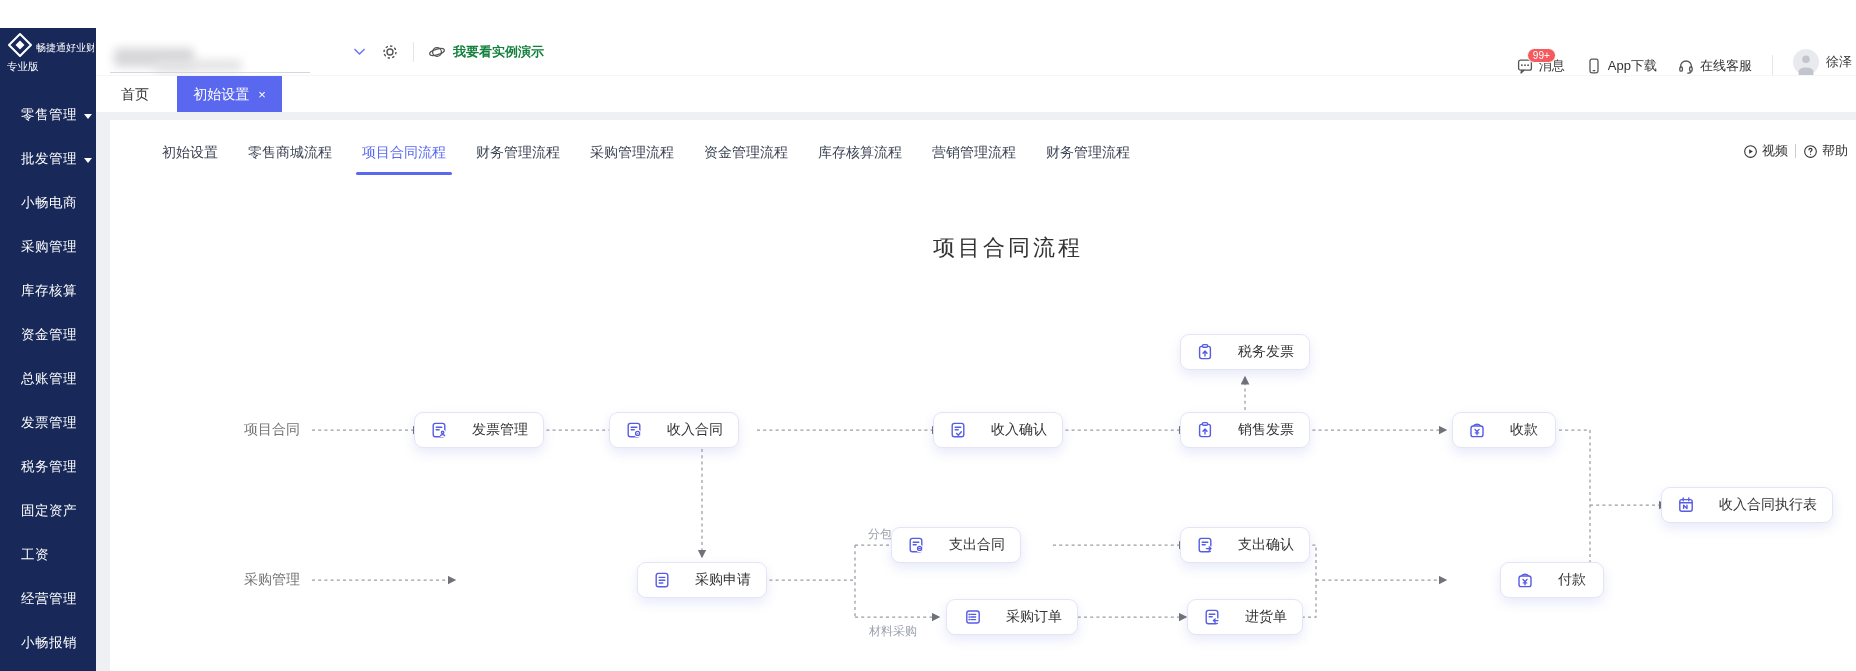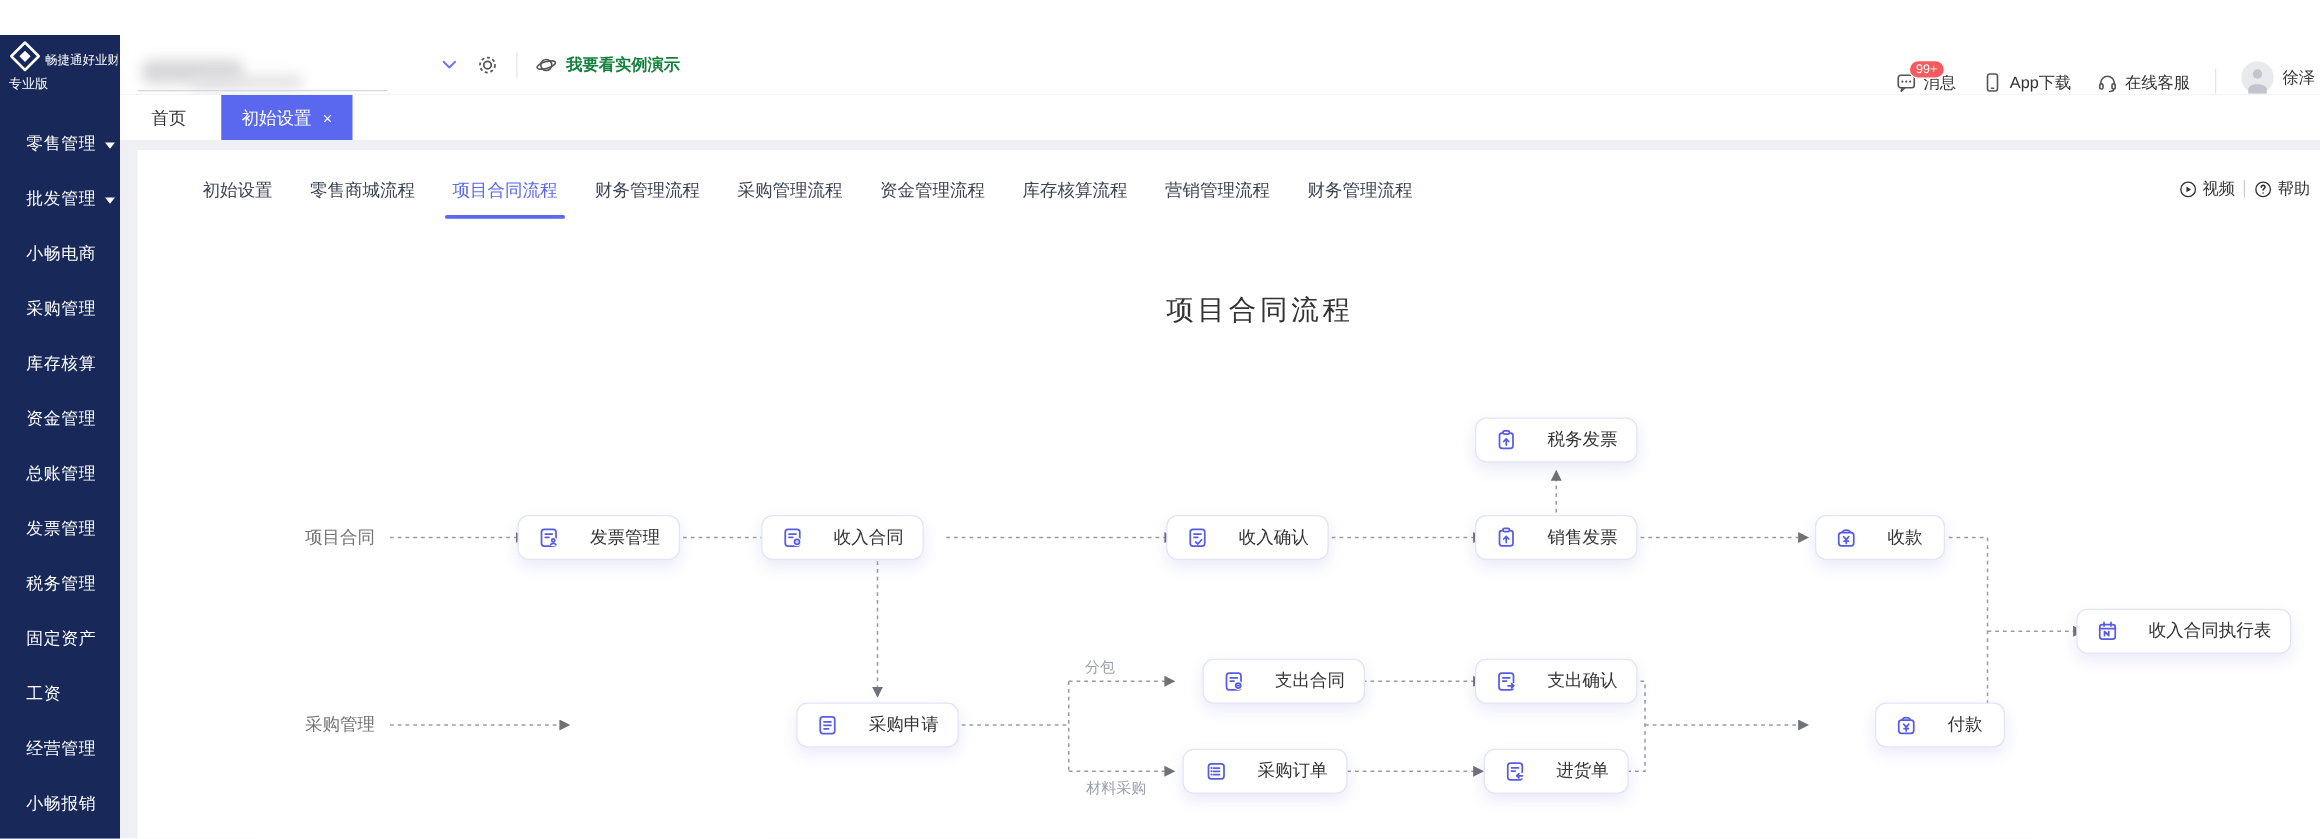--- a/index.html
+++ b/index.html
@@ -349,21 +349,21 @@
     </div>
     <div class="flow-node clickable" style="left: 702px; top: 580px;">
       <span class="n-icon">
         <svg width="18" height="18" viewBox="0 0 18 18" fill="none" stroke="currentColor" stroke-width="1.4" stroke-linecap="round" stroke-linejoin="round">
           <rect x="3.2" y="2.4" width="11.6" height="13.4" rx="2.2"></rect>
           <path d="M6.2 6.4h5.6M6.2 9.2h5.6M6.2 12h3.6"></path>
         </svg>
       </span>
       <span>采购申请</span>
     </div>
-    <div class="flow-node clickable" style="left: 1027px; top: 545px;">
+    <div class="flow-node clickable" style="left: 956px; top: 545px;">
       <span class="n-icon">
         <svg width="18" height="18" viewBox="0 0 18 18" fill="none" stroke="currentColor" stroke-width="1.4" stroke-linecap="round" stroke-linejoin="round">
           <rect x="3.2" y="2.4" width="11.6" height="13.4" rx="2.2"></rect>
           <path d="M6.2 6.2h5.6M6.2 8.8h3"></path>
           <circle cx="12.6" cy="12.4" r="3.6" fill="#fff" stroke="none"></circle>
           <circle cx="12.6" cy="12.4" r="2"></circle>
           <path d="M11.9 12.4h1.4"></path>
         </svg>
       </span>
       <span>支出合同</span>

